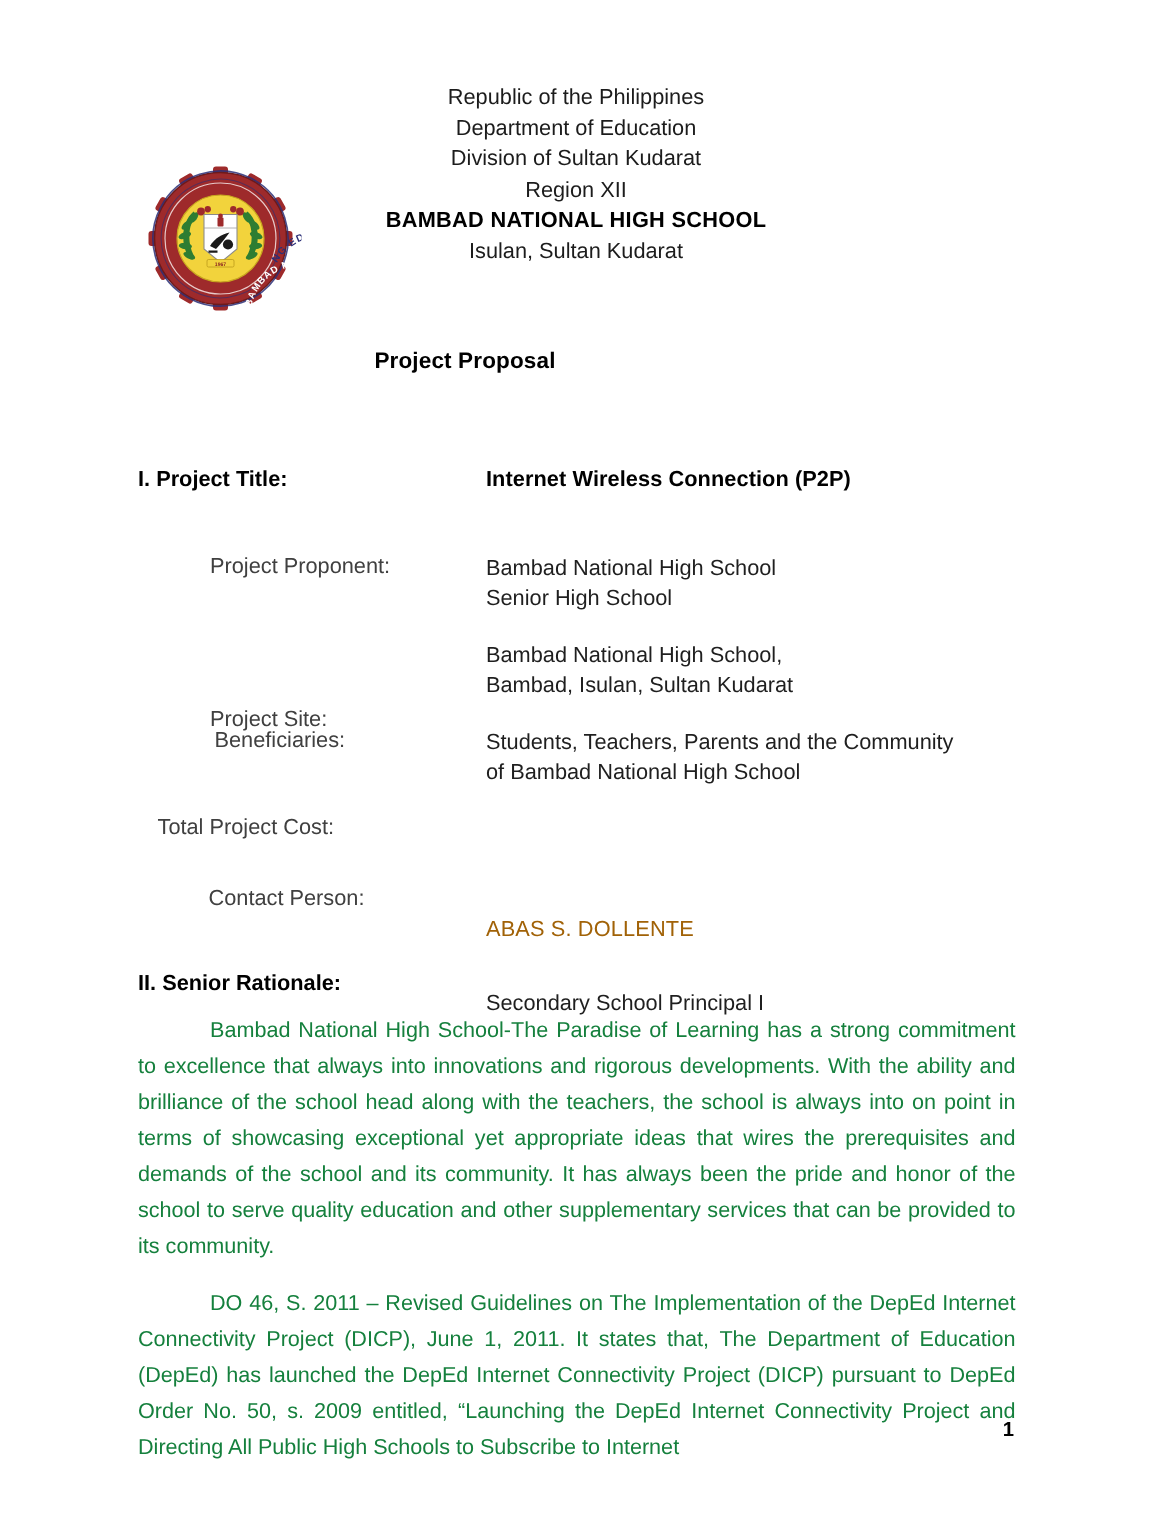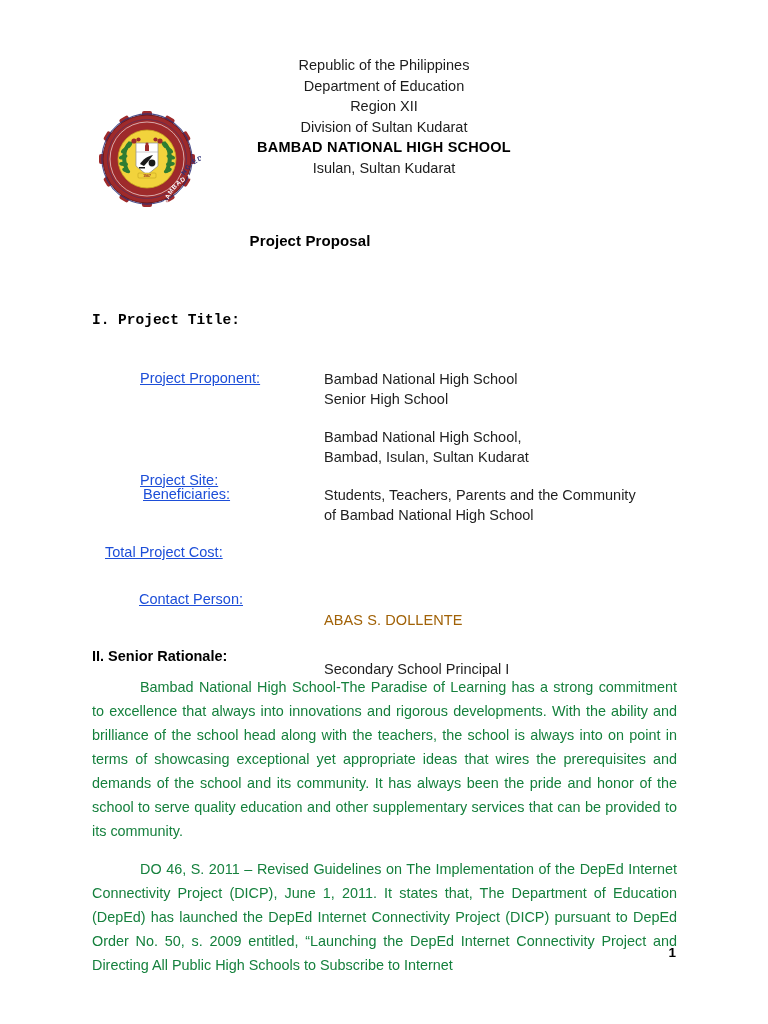--- a/index.html
+++ b/index.html
@@ -72,42 +72,40 @@
     letter-spacing: 0.1px;
   }
 
   
   .heading-1 {
     position: absolute;
     left: 92px;
     top: 312px;
     font-size: 14.5px;
     font-weight: bold;
-    font-family: Liberation Mono, monospace;
   }
   .title-value {
     position: absolute;
     left: 324px;
     top: 312px;
     font-size: 14.5px;
     font-weight: bold;
     letter-spacing: 0.05px;
   }
 
   
   .info-row {
     position: absolute;
     width: 768px;
   }
   .info-label {
     position: absolute;
     font-size: 14.5px;
-    color: #1d4ed8;
+    color: #404040;
     white-space: nowrap;
-    text-decoration: underline;
   }
   .info-value {
     position: absolute;
     left: 324px;
     font-size: 14.5px;
     line-height: 19.6px;
     color: #1f1f1f;
     white-space: pre-line;
   }
   .info-value.bold-first .nm {
@@ -257,30 +255,31 @@
         </g>
 
         <rect x="45" y="65" width="18" height="5" rx="1" fill="#f2d33c" stroke="#b8981a" stroke-width="0.5"></rect>
         <text x="54" y="69" font-family="'Liberation Sans', sans-serif" font-size="3.4" font-weight="bold" fill="#8a2121" text-anchor="middle">1967</text>
       </svg>
     </div>
 
     <div class="letterhead-text">
       <div class="line">Republic of the Philippines</div>
       <div class="line">Department of Education</div>
+      <div class="line">Division of Sultan Kudarat</div>
       <div class="line">Region XII</div>
-      <div class="line">Division of Sultan Kudarat</div>
       <div class="line school">BAMBAD NATIONAL HIGH SCHOOL</div>
       <div class="line">Isulan, Sultan Kudarat</div>
     </div>
   </div>
 
   <div class="doc-title">Project Proposal</div>
 
   <div class="heading-1">I. Project Title:</div>
+  <div class="title-value">Internet Wireless Connection (P2P)</div>
 
   <div class="info-row" style="top:370px;">
     <div class="info-label" style="left:140px; top:0;">Project Proponent:</div>
     <div class="info-value" style="top:0;">Bambad National High School
 Senior High School</div>
   </div>
 
   <div class="info-row" style="top:428px;">
     <div class="info-label" style="left:140px; top:0;margin-top:44px;">Project Site:</div>
     <div class="info-value" style="top:0;">Bambad National High School,

